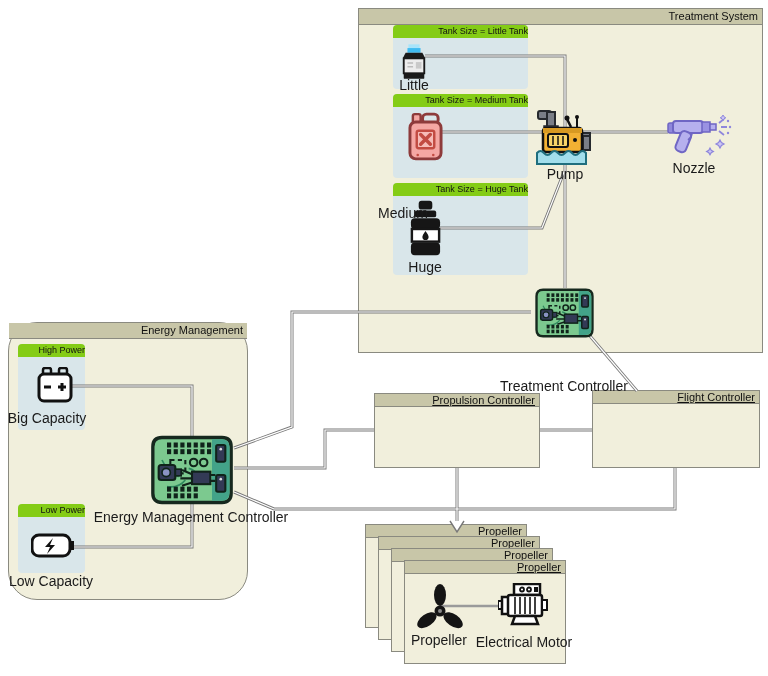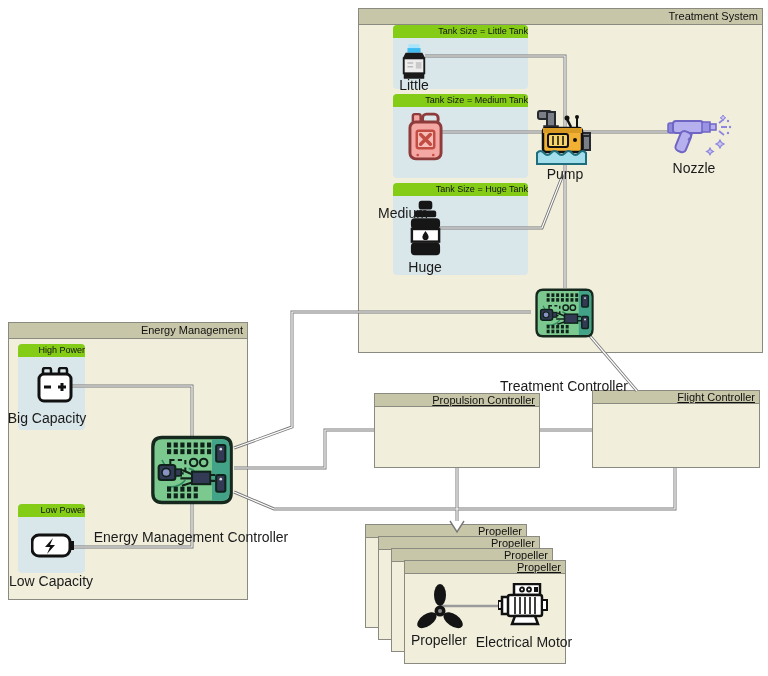--- a/index.html
+++ b/index.html
@@ -79,21 +79,21 @@
   <div class="vpanel" style="left:393px;top:25px;width:135px;height:64px;">
     <div class="vpanel-strip">Tank Size = Little Tank</div>
   </div>
   <div class="vpanel" style="left:393px;top:94px;width:135px;height:84px;">
     <div class="vpanel-strip">Tank Size = Medium Tank</div>
   </div>
   <div class="vpanel" style="left:393px;top:183px;width:135px;height:92px;">
     <div class="vpanel-strip">Tank Size = Huge Tank</div>
   </div>
 
-  <div class="frame" style="left:8px;top:322px;width:240px;height:278px;">
+  <div class="frame" style="left:8px;top:322px;width:240px;height:278px;border-radius:29px;">
     <div class="frame-header">Energy Management</div>
   </div>
   <div class="vpanel" style="left:18px;top:344px;width:67px;height:86px;">
     <div class="vpanel-strip">High Power</div>
   </div>
   <div class="vpanel" style="left:18px;top:504px;width:67px;height:69px;">
     <div class="vpanel-strip">Low Power</div>
   </div>
 
   <div class="frame" style="left:374px;top:393px;width:166px;height:75px;">
@@ -227,21 +227,21 @@
   <svg class="icon" style="left:31px;top:532px;" width="44" height="28" viewBox="0 0 44 28">
     <rect x="1" y="3" width="38" height="21" rx="7" fill="#ffffff" stroke="#111" stroke-width="3"></rect>
     <rect x="39" y="9" width="4" height="9" fill="#111"></rect>
     <path d="M22,6 L14,15 h5 l-3,7 8,-9 h-5 z" fill="#111"></path>
   </svg>
   <div class="icon-label" style="left:51px;top:573px;">Low Capacity</div>
 
   <svg class="icon" style="left:150px;top:435px;" width="84" height="70">
     <use href="#pcb" width="84" height="70"></use>
   </svg>
-  <div class="icon-label" style="left:191px;top:509px;margin-top:20px;">Energy Management Controller</div>
+  <div class="icon-label" style="left:191px;top:509px;">Energy Management Controller</div>
 
   <svg class="icon" style="left:414px;top:583px;" width="52" height="48" viewBox="0 0 52 48">
     <ellipse cx="26" cy="12" rx="6" ry="11" fill="#141414"></ellipse>
     <ellipse cx="26" cy="12" rx="6" ry="11" fill="#141414" transform="rotate(125 26 28)"></ellipse>
     <ellipse cx="26" cy="12" rx="6" ry="11" fill="#141414" transform="rotate(-125 26 28)"></ellipse>
     <circle cx="26" cy="28" r="5.5" fill="#141414"></circle>
     <circle cx="26" cy="28" r="2" fill="#8A8A8A"></circle>
   </svg>
   <div class="icon-label" style="left:439px;top:632px;">Propeller</div>
 

